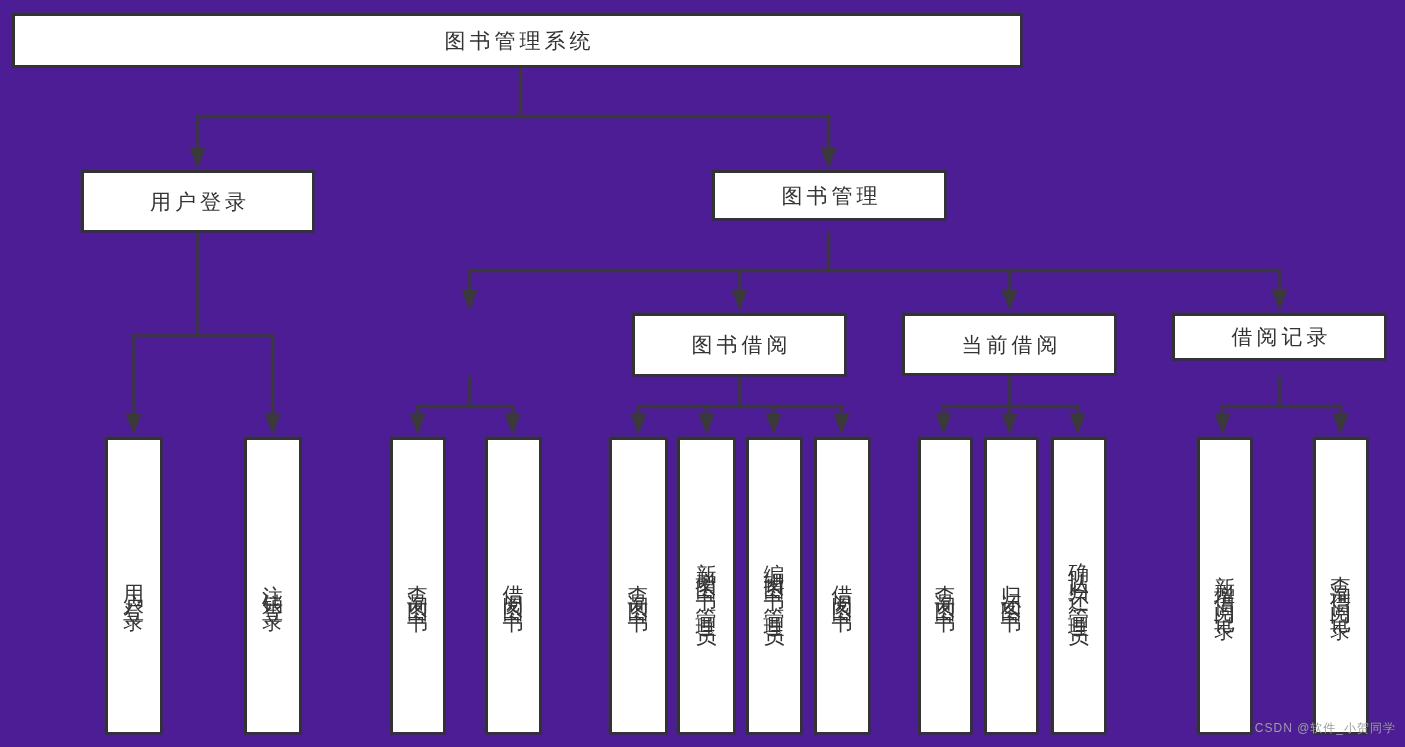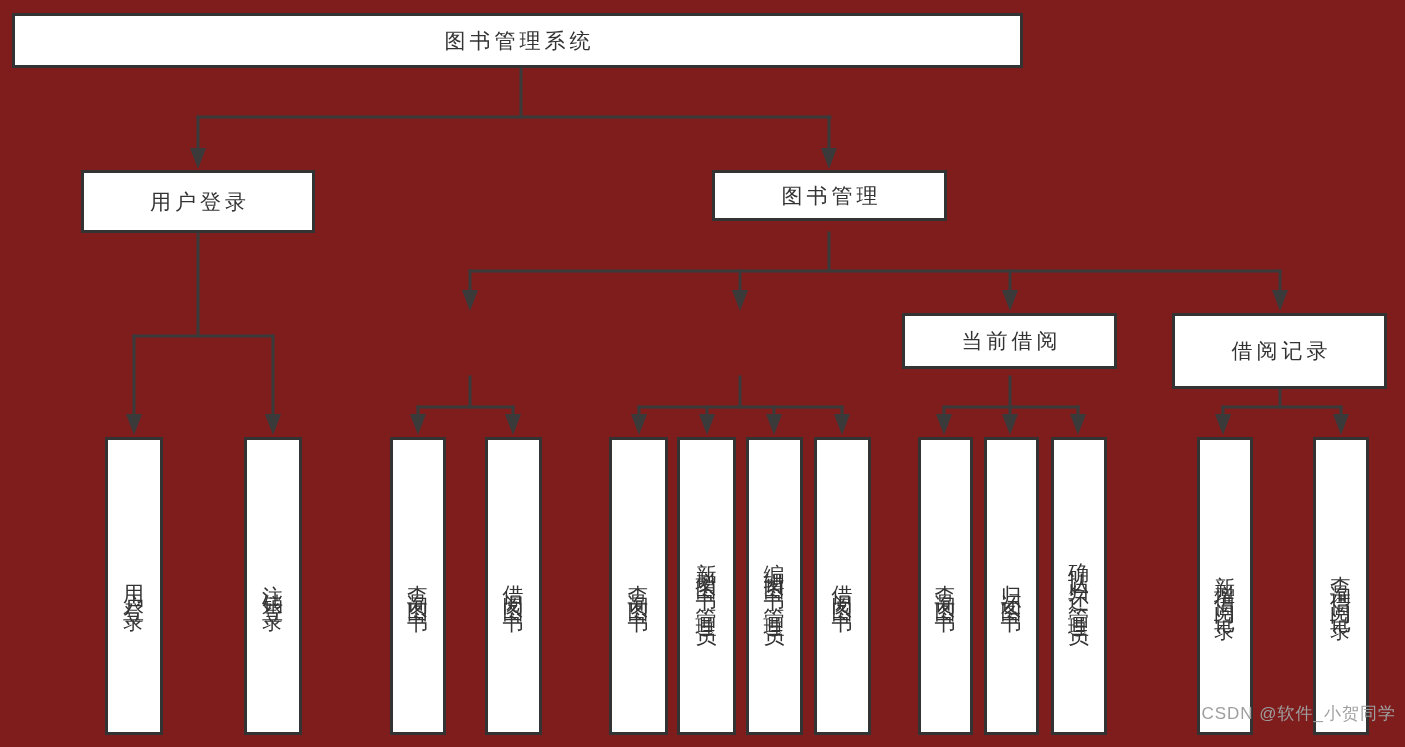--- a/index.html
+++ b/index.html
@@ -1,32 +1,32 @@
 <!DOCTYPE html>
 <html><head>
 <meta charset="utf-8">
 <style>
   html,body{margin:0;padding:0;background:#ffffff;}
   .canvas{
-    position:relative;width:1405px;height:747px;background:#7f1d1d;overflow:hidden;
+    position:relative;width:1405px;height:747px;background:#4c1d95;overflow:hidden;
     font-family:"Liberation Sans","DejaVu Sans",sans-serif;color:#333333;
   }
   #connector-svg{position:absolute;left:0;top:0;z-index:1;}
   .node{
     position:absolute;box-sizing:border-box;background:#ffffff;border:3px solid #333333;
     display:flex;align-items:center;justify-content:center;z-index:2;
     font-size:21px;letter-spacing:4px;text-indent:4px;white-space:nowrap;
   }
   .leaf{
     writing-mode:vertical-rl;text-orientation:mixed;
     font-size:21px;letter-spacing:9px;text-indent:0;line-height:1.1;
   }
   .watermark{
-    position:absolute;right:9px;bottom:22px;z-index:3;
-    font-size:17px;letter-spacing:1px;color:#9e9e9e;white-space:nowrap;
+    position:absolute;right:9px;bottom:10px;z-index:3;
+    font-size:12px;letter-spacing:1px;color:#9e9e9e;white-space:nowrap;
   }
 </style>
 </head>
 <body>
 
 <div class="canvas">
 
   <svg id="connector-svg" width="1405" height="747">
       <line x1="521" y1="68" x2="521" y2="117" stroke="#3a3a3a" stroke-width="3" stroke-linecap="square"></line>
       <line x1="198" y1="117" x2="830" y2="117" stroke="#3a3a3a" stroke-width="3" stroke-linecap="square"></line>
@@ -86,24 +86,27 @@
     <span>图书管理系统</span>
   </div>
 
   <div class="node" style="left:81px;top:170px;width:234px;height:63px;">
     <span>用户登录</span>
   </div>
   <div class="node" style="left:712px;top:170px;width:235px;height:51px;">
     <span>图书管理</span>
   </div>
 
-  <div class="node" style="left:902px;top:313px;width:215px;height:56px;">
+  <div class="node" style="left:632px;top:313px;width:215px;height:64px;">
+    <span>图书借阅</span>
+  </div>
+  <div class="node" style="left:902px;top:313px;width:215px;height:63px;">
     <span>当前借阅</span>
   </div>
-  <div class="node" style="left:1172px;top:313px;width:215px;height:76px;">
+  <div class="node" style="left:1172px;top:313px;width:215px;height:48px;">
     <span>借阅记录</span>
   </div>
 
   <div class="node leaf" style="left:105px;top:437px;width:58px;height:298px;">
     <span>用户登录</span>
   </div>
   <div class="node leaf" style="left:244px;top:437px;width:58px;height:298px;">
     <span>注销登录</span>
   </div>
 

